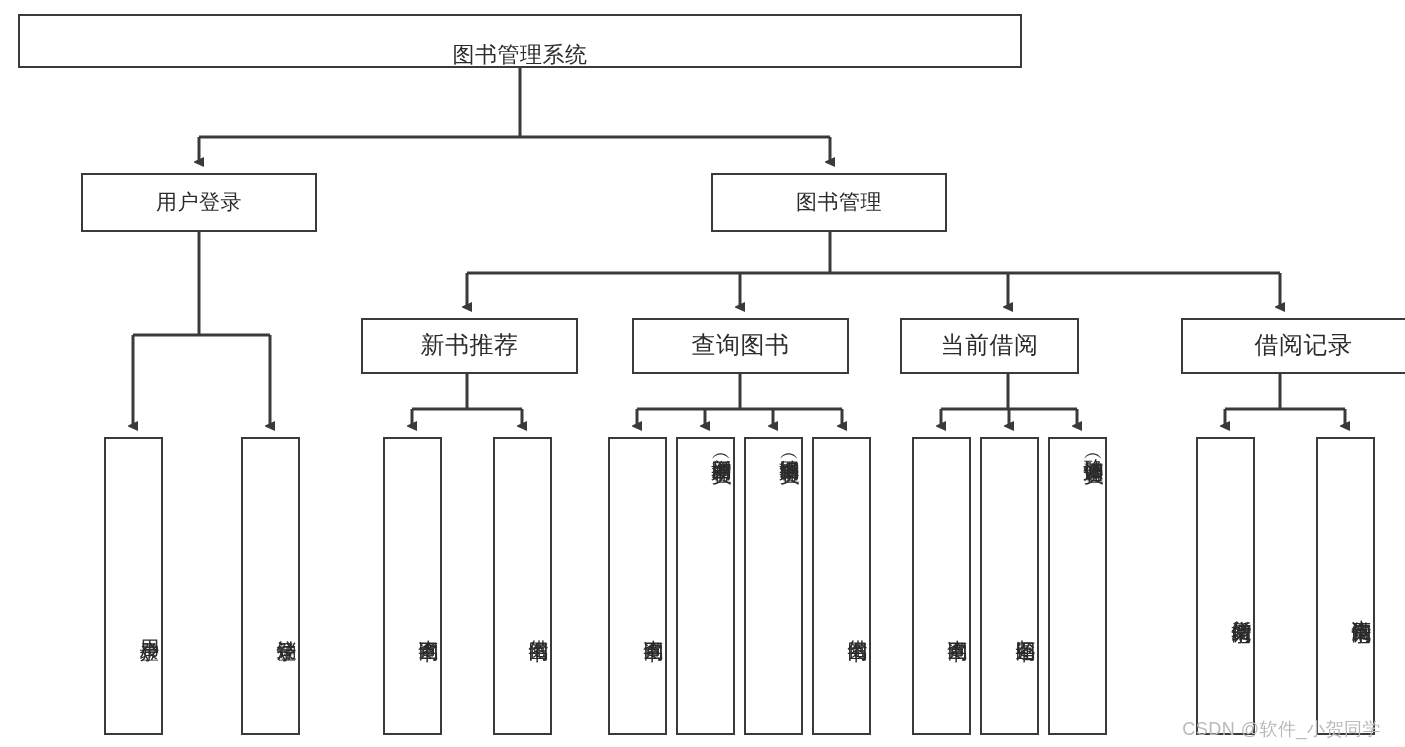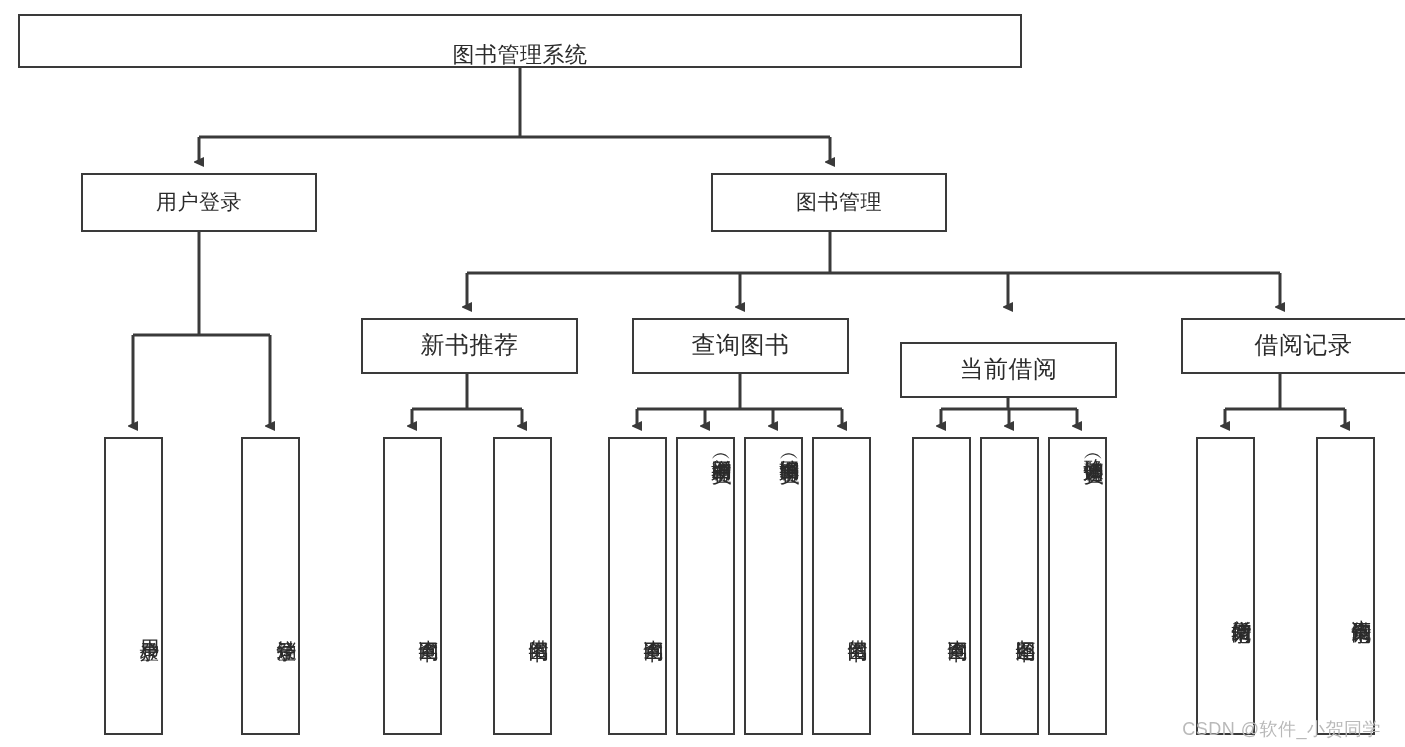--- a/index.html
+++ b/index.html
@@ -134,21 +134,21 @@
   <div class="node level2" style="left:711px; top:173px; width:236px; height:59px;padding-left:20px;">
     <span>图书管理</span>
   </div>
 
   <div class="node level3" style="left:361px; top:318px; width:217px; height:56px;">
     <span>新书推荐</span>
   </div>
   <div class="node level3" style="left:632px; top:318px; width:217px; height:56px;">
     <span>查询图书</span>
   </div>
-  <div class="node level3" style="left:900px; top:318px; width:217px; height:56px;margin-top:24px;">
+  <div class="node level3" style="left:900px; top:318px; width:179px; height:56px;">
     <span>当前借阅</span>
   </div>
   <div class="node level3" style="left:1181px; top:318px; width:245px; height:56px;">
     <span>借阅记录</span>
   </div>
 
   <div class="node leaf" style="left:104px; top:437px; width:59px; height:298px; padding-top:80px;">
     <span>用户登录</span>
   </div>
   <div class="node leaf" style="left:241px; top:437px; width:59px; height:298px; padding-top:80px;">

